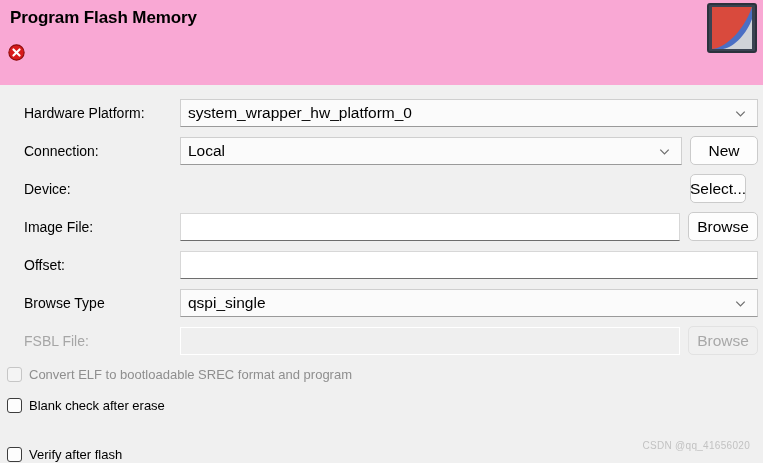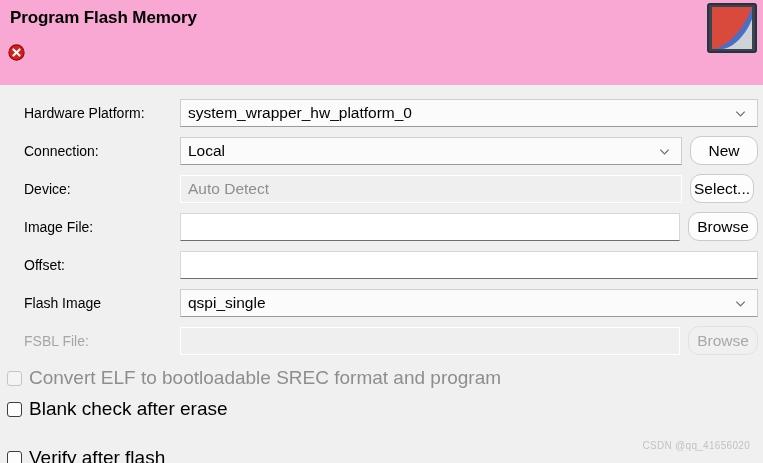--- a/index.html
+++ b/index.html
@@ -136,21 +136,21 @@
     color: #8e8e8e;
   }
 
   
   .btn {
     position: absolute;
     box-sizing: border-box;
     height: 29px;
     background: #fdfdfd;
     border: 1px solid #cbcbcb;
-    border-radius: 11px;
+    border-radius: 5px;
     font-family: "Liberation Sans", sans-serif;
     font-size: 15.5px;
     color: #000;
     display: flex;
     align-items: center;
     justify-content: center;
     padding: 7px;
     cursor: default;
   }
   .btn.disabled {
@@ -174,21 +174,21 @@
     background: #fdfdfd;
     border: 1.5px solid #3d3d3d;
     border-radius: 3px;
     flex: 0 0 15px;
   }
   .checkbox.disabled {
     border-color: #c6c6c6;
     background: #f4f4f4;
   }
   .check-label {
-    font-size: 19px;
+    font-size: 13px;
     color: #000;
     white-space: nowrap;
   }
   .check-label.disabled {
     color: #8e8e8e;
   }
 
   
   .watermark {
     position: absolute;
@@ -246,43 +246,40 @@
       <span class="combo-text">Local</span>
       <svg class="chevron" viewBox="0 0 16 16">
         <path d="M3.5 6 L8 10.5 L12.5 6" fill="none" stroke="#6f6f6f" stroke-width="1.4"></path>
       </svg>
     </div>
     <button class="btn" style="left:690px; top:0px; width:68px;">New</button>
   </div>
 
   <div class="row" style="top:89px;">
     <div class="label">Device:</div>
-    <div class="field disabled-field" style="left:180px; width:502px;">
-      <span>Auto Detect</span>
-    </div>
-    <button class="btn" style="left:690px; top:0px; width:64px;">Select...</button>
+    <button class="btn" style="left:690px; top:0px; width:56px;">Select...</button>
   </div>
 
   <div class="row" style="top:127px;">
     <div class="label">Image File:</div>
     <div class="field textinput" style="left:180px; width:500px;">
       <span></span>
     </div>
     <button class="btn" style="left:688px; top:0px; width:70px;">Browse</button>
   </div>
 
   <div class="row" style="top:165px;">
     <div class="label">Offset:</div>
     <div class="field textinput" style="left:180px; width:578px;">
       <span></span>
     </div>
   </div>
 
   <div class="row" style="top:203px;">
-    <div class="label">Flash Image</div>
+    <div class="label">Browse Type</div>
     <div class="field combo" style="left:180px; width:578px;">
       <span class="combo-text">qspi_single</span>
       <svg class="chevron" viewBox="0 0 16 16">
         <path d="M3.5 6 L8 10.5 L12.5 6" fill="none" stroke="#6f6f6f" stroke-width="1.4"></path>
       </svg>
     </div>
   </div>
 
   <div class="row" style="top:241px;">
     <div class="label disabled">FSBL File:</div>

